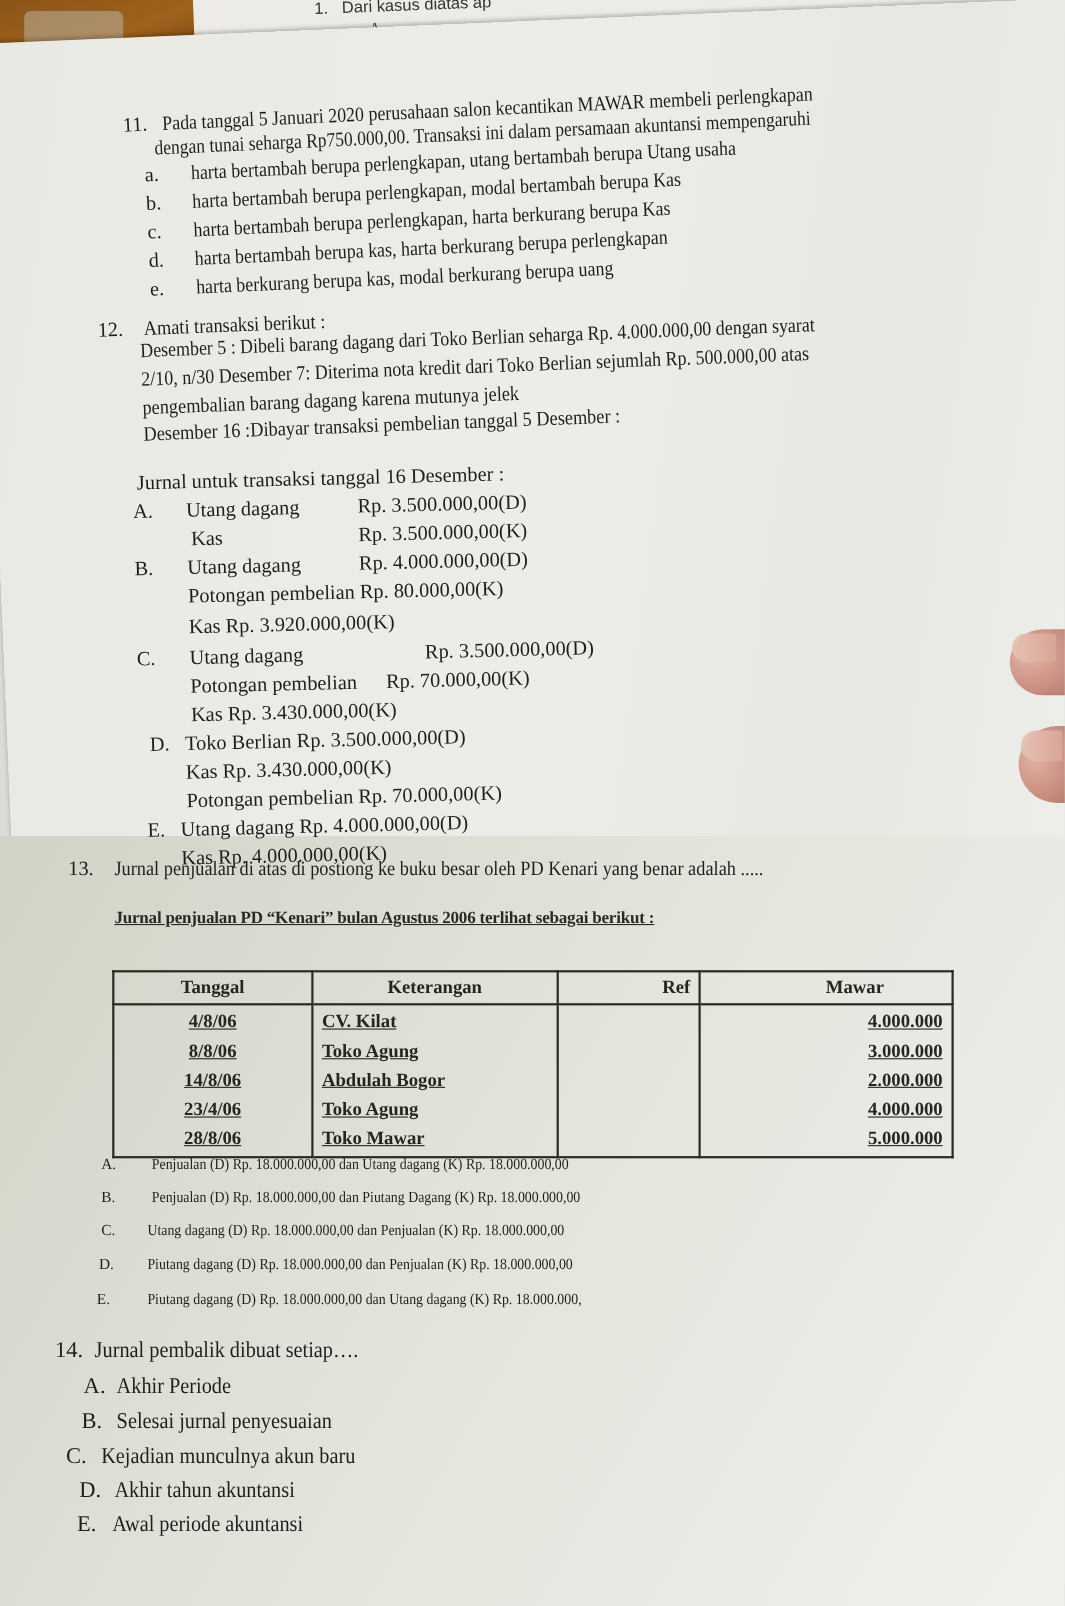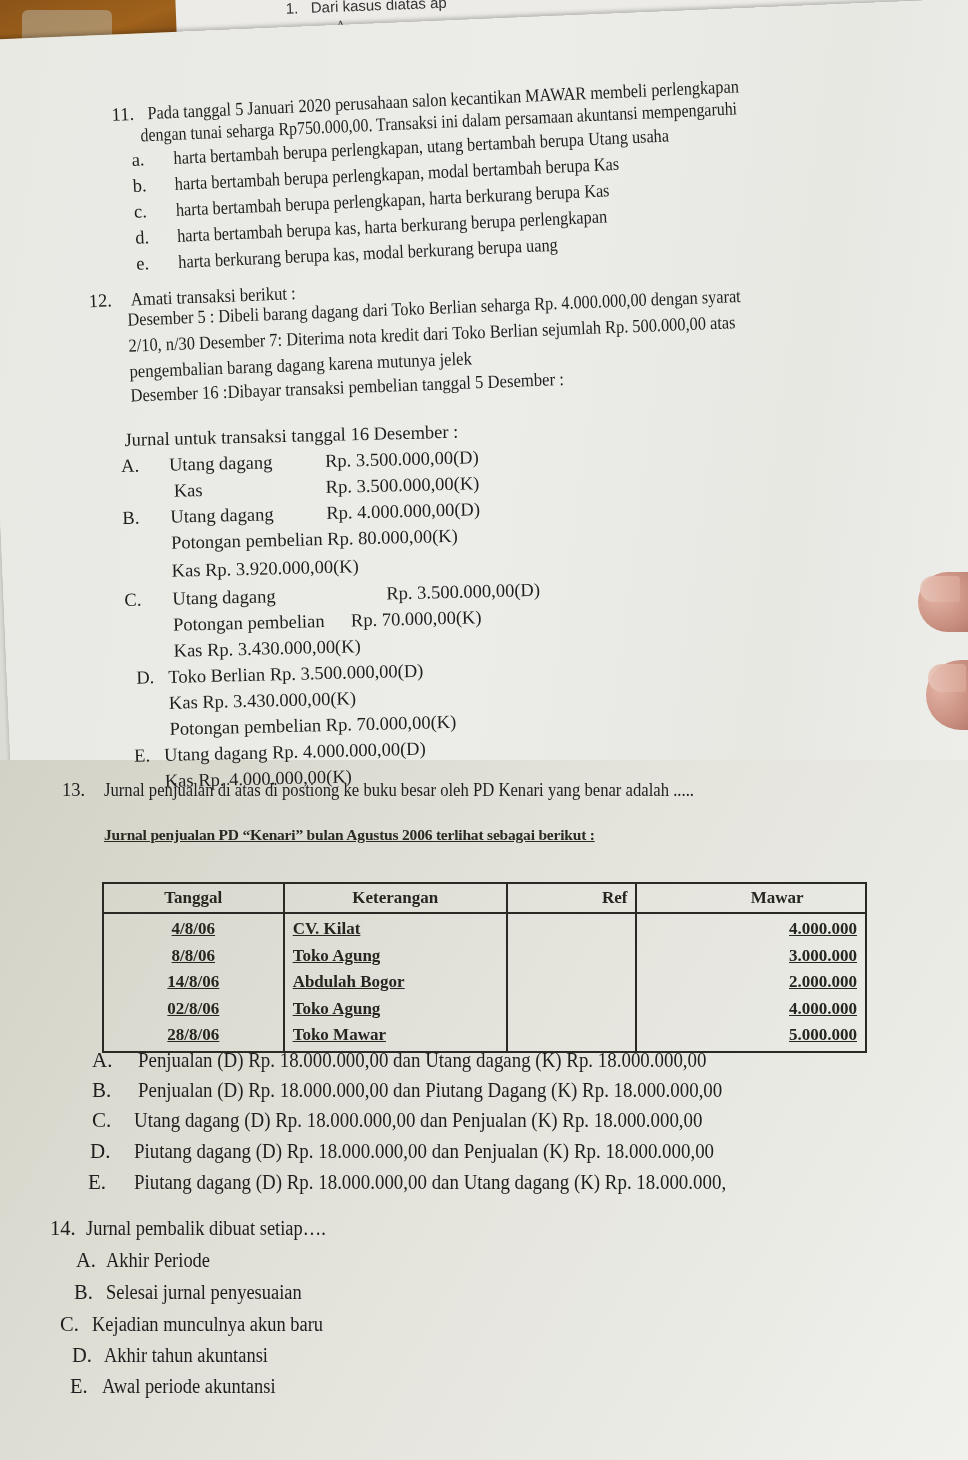--- a/index.html
+++ b/index.html
@@ -73,21 +73,21 @@
   }
   table.sales th { font-weight: bold; height: 30px; }
   table.sales td.rows { vertical-align: top; padding-top: 2px; padding-bottom: 2px; font-weight: bold; line-height: 26.5px; text-decoration: underline; }
   table.sales td.total { height: 30px; font-weight: bold; text-align: right; font-size: 18px; }
   .c-date { width: 170px; text-align: center; }
   .c-ket { width: 210px; text-align: left; }
   .c-ref { width: 122px; text-align: right; }
   .c-jur { width: 216px; text-align: right; }
 
   .q13-opts { position: absolute; left: 92px; top: 1050px; }
-  .q13-opts .line { font-size: 21px; }
+  .q13-opts .line { font-size: 14px; }
 
   .q14 { position: absolute; left: 40px; top: 1218px; }
   .q14 .line { font-size: 20.5px; }
 
   .footer {
     position: absolute; left: 312px; top: 1438px; font-size: 20px; font-style: italic; white-space: nowrap; color:#222;
   }
 
   
   .finger { position: absolute; background: radial-gradient(ellipse at 30% 40%, #e2b2a4 0%, #c98f80 60%, #b0766a 100%); border-radius: 40px 0 0 40px; }
@@ -217,21 +217,21 @@
         <th class="c-ref">Ref</th>
         <th class="c-jur" style="text-align:center; padding-left:60px">Mawar</th>
       </tr>
     </thead>
     <tbody>
       <tr>
         <td class="c-date rows">
           <div>4/8/06</div>
           <div>8/8/06</div>
           <div>14/8/06</div>
-          <div>02/8/06</div>
+          <div>23/4/06</div>
           <div>28/8/06</div>
         </td>
         <td class="c-ket rows">
           <div>CV. Kilat</div>
           <div>Toko Agung</div>
           <div>Abdulah Bogor</div>
           <div>Toko Agung</div>
           <div>Toko Mawar</div>
         </td>
         <td class="c-ref rows"></td>

